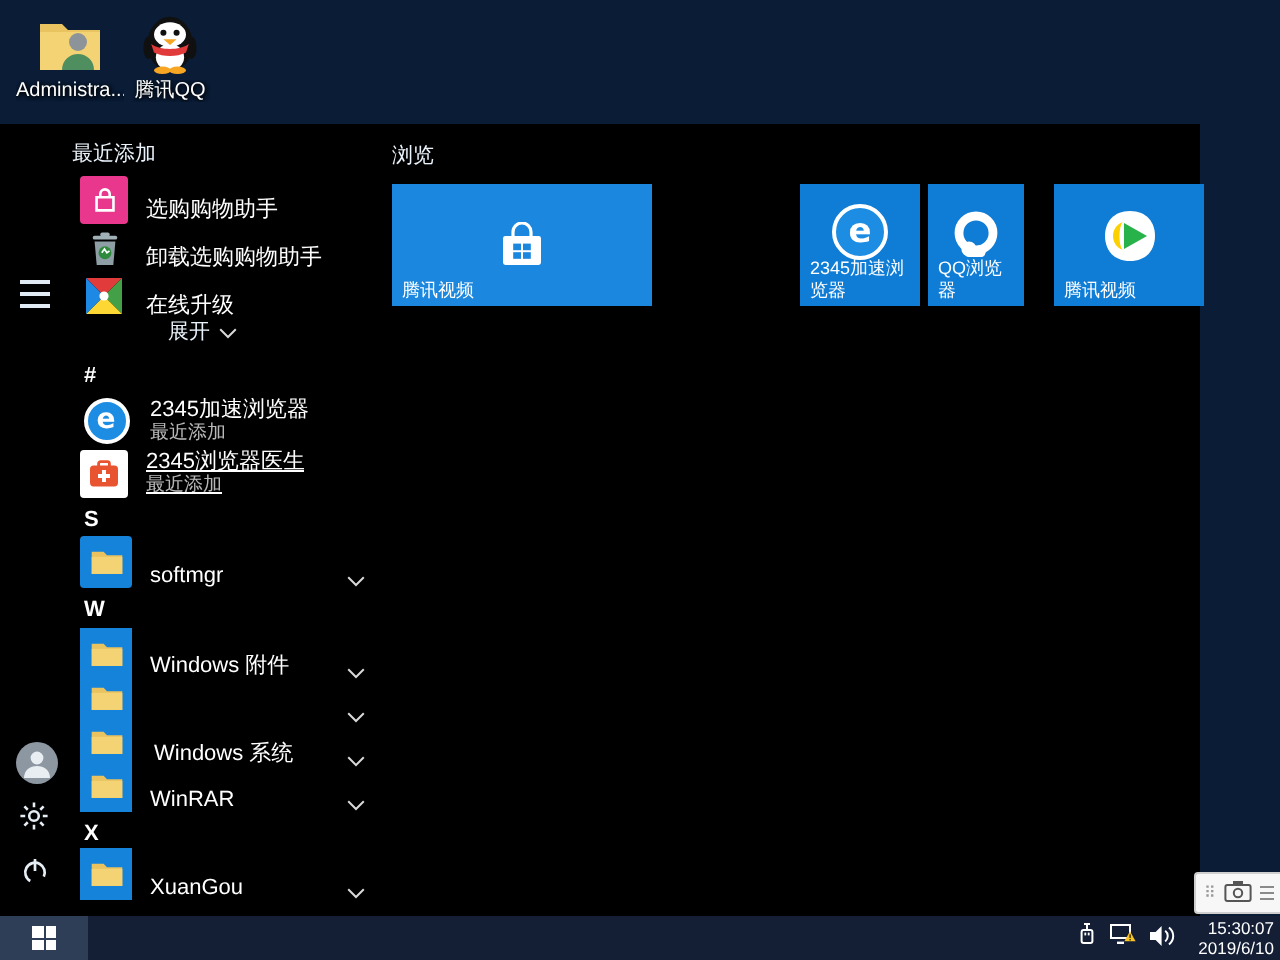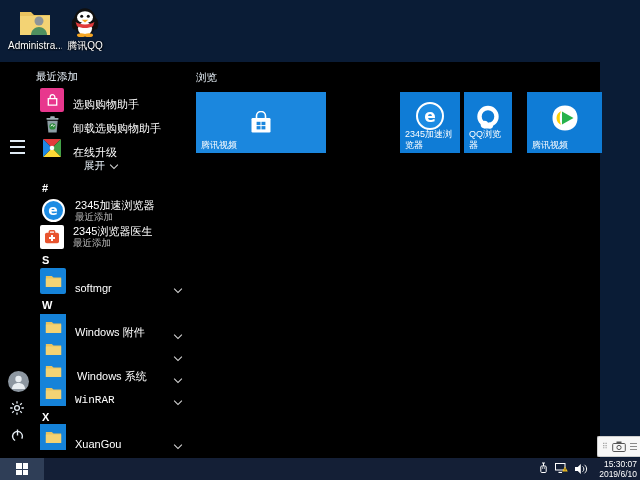--- a/index.html
+++ b/index.html
@@ -171,21 +171,21 @@
   <div class="app-row" style="top:135px;">
     <span class="ico26">
         <span class="e-circle">e</span>
       </span>
     <span class="two-line">
       <span class="txt">2345加速浏览器</span>
       <span class="sub">最近添加</span>
     </span>
   </div>
 
-  <div class="app-row" style="top:163px;">
+  <div class="app-row" style="top:163px;text-decoration:underline;">
     <span class="ico24 sq-white">
       <svg width="16" height="14" viewBox="0 0 16 14">
         <rect x="5.3" y="0.8" width="5.4" height="3.4" rx="1" fill="none" stroke="#e8542f" stroke-width="1.4"></rect>
         <rect x="1" y="2.8" width="14" height="10.4" rx="1.8" fill="#e8542f"></rect>
         <rect x="7" y="5" width="2" height="6" fill="#fff"></rect>
         <rect x="5" y="7" width="6" height="2" fill="#fff"></rect>
       </svg>
     </span>
     <span class="two-line">
       <span class="txt">2345浏览器医生</span>
@@ -232,21 +232,21 @@
     <span class="ico26 sq-blue">
       <svg width="17" height="14" viewBox="0 0 20 16">
           <path d="M1 2h7l2 2h9v11H1z" fill="#e9c35f"></path>
           <rect x="1" y="5" width="18" height="10" fill="#f3d374"></rect>
         </svg>
     </span>
     <span class="txt">Windows 系统</span>
     <span class="chev"></span>
   </div>
 
-  <div class="app-row" style="top:318px;font-family:Liberation Mono, monospace;">
+  <div class="app-row" style="top:318px;">
     <span class="ico26 sq-blue">
       <svg width="17" height="14" viewBox="0 0 20 16">
           <path d="M1 2h7l2 2h9v11H1z" fill="#e9c35f"></path>
           <rect x="1" y="5" width="18" height="10" fill="#f3d374"></rect>
         </svg>
     </span>
     <span class="txt">WinRAR</span>
     <span class="chev"></span>
   </div>
 

